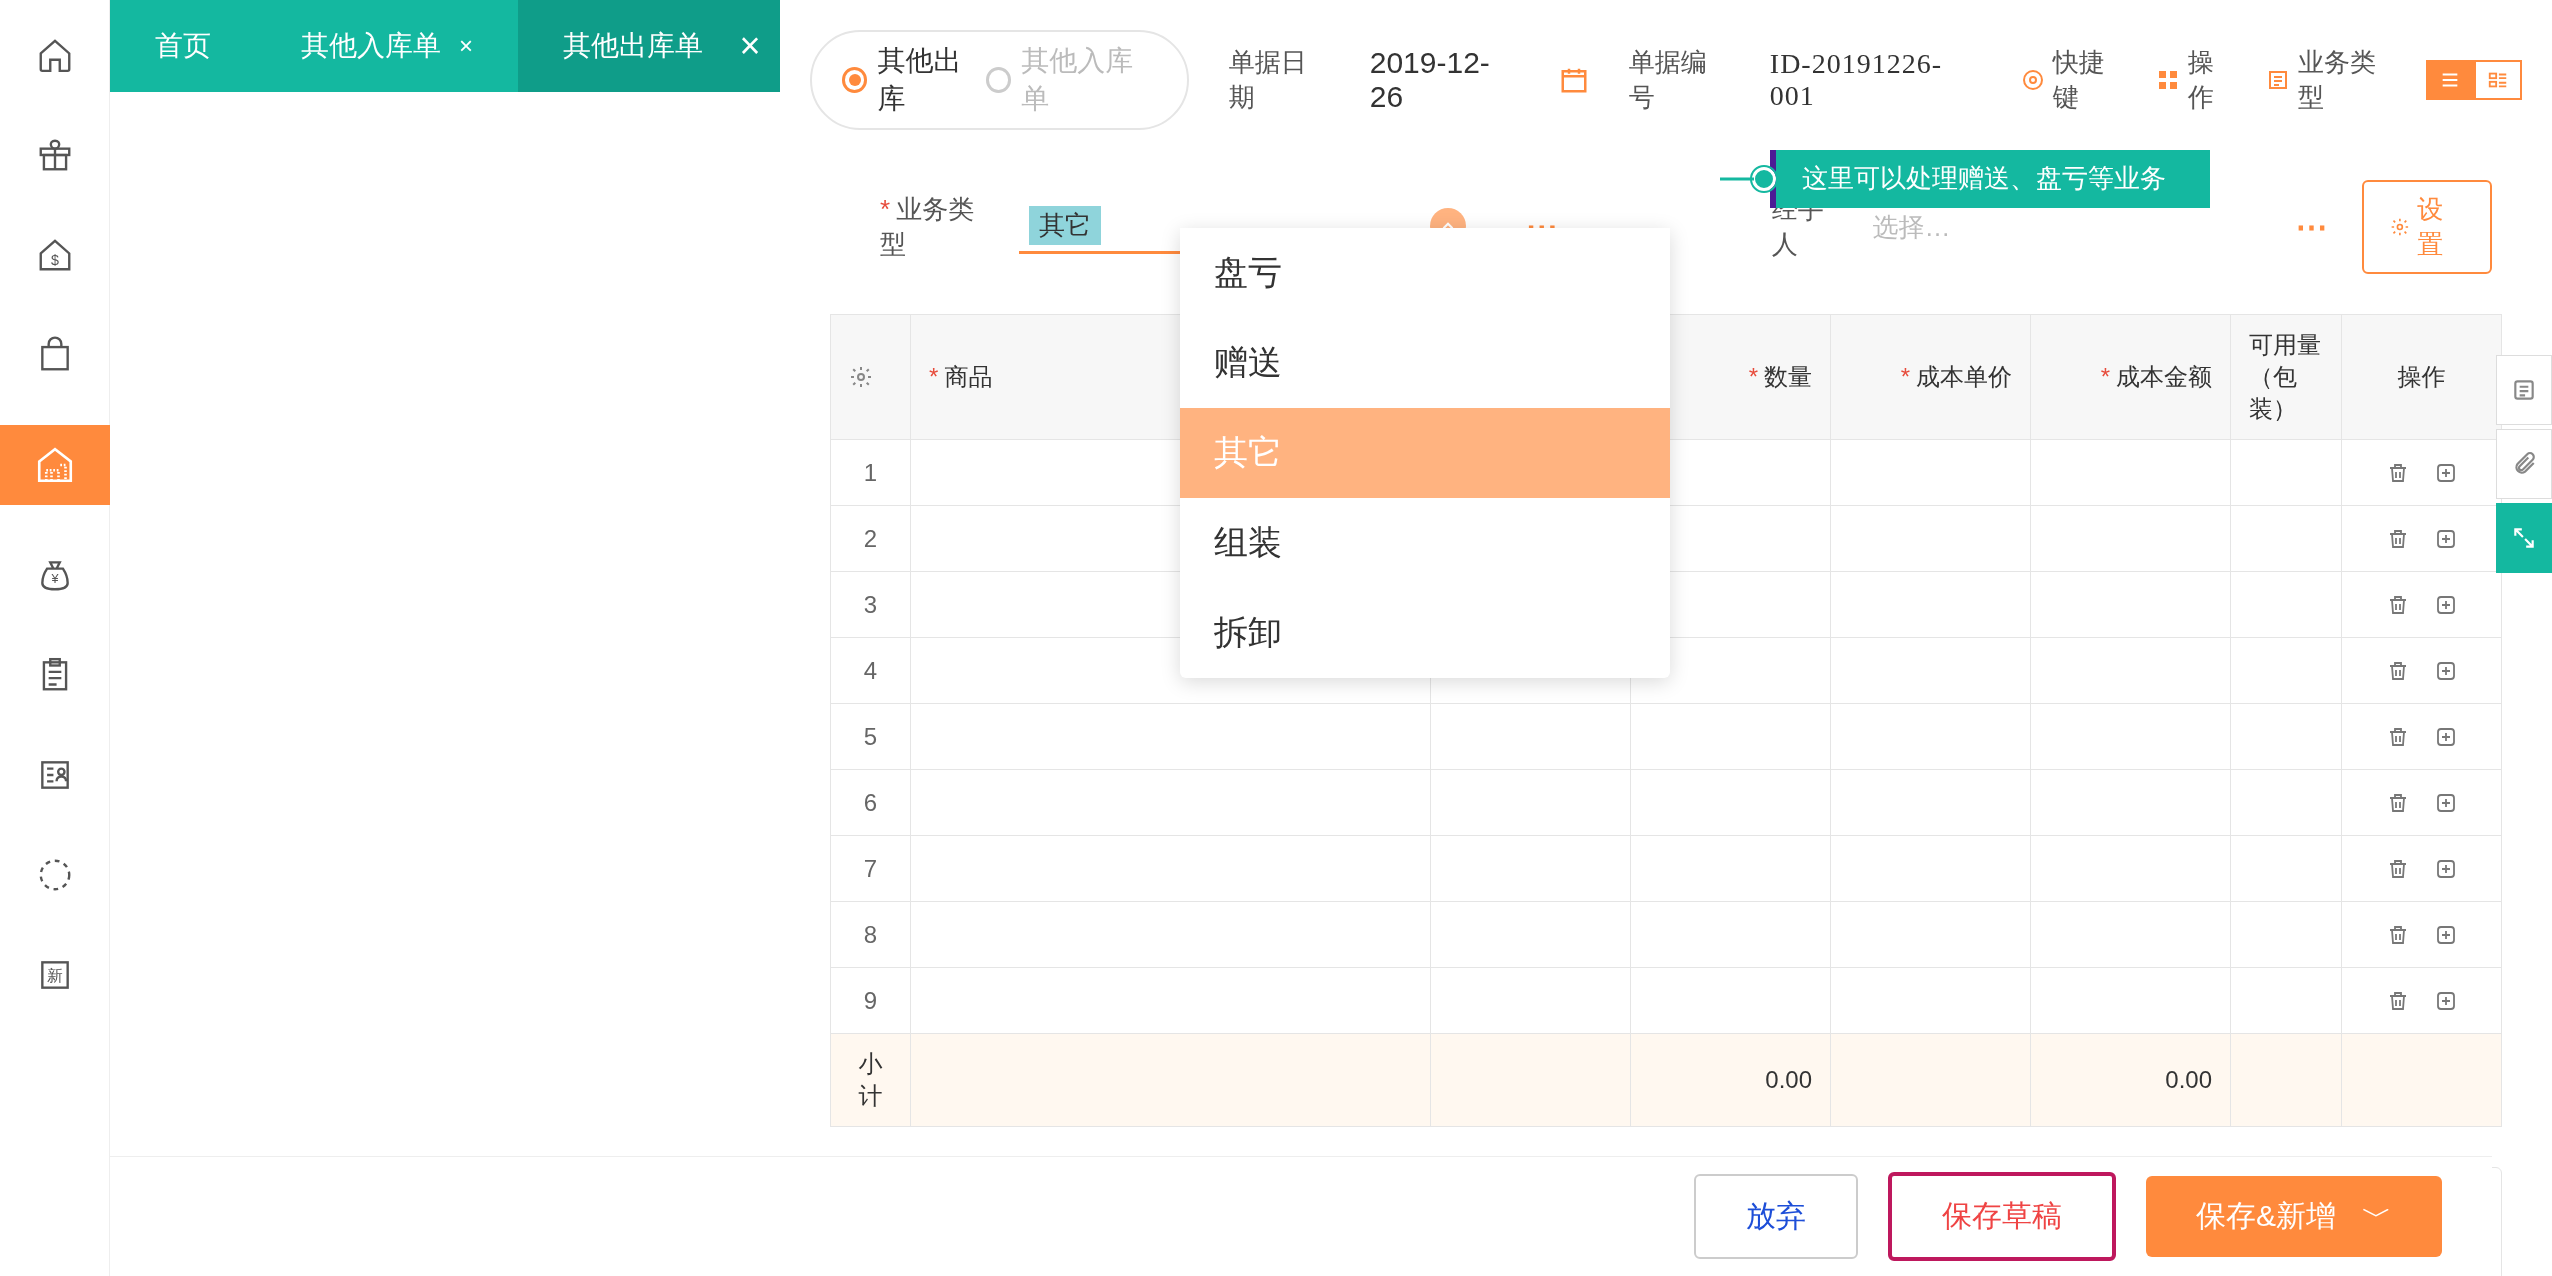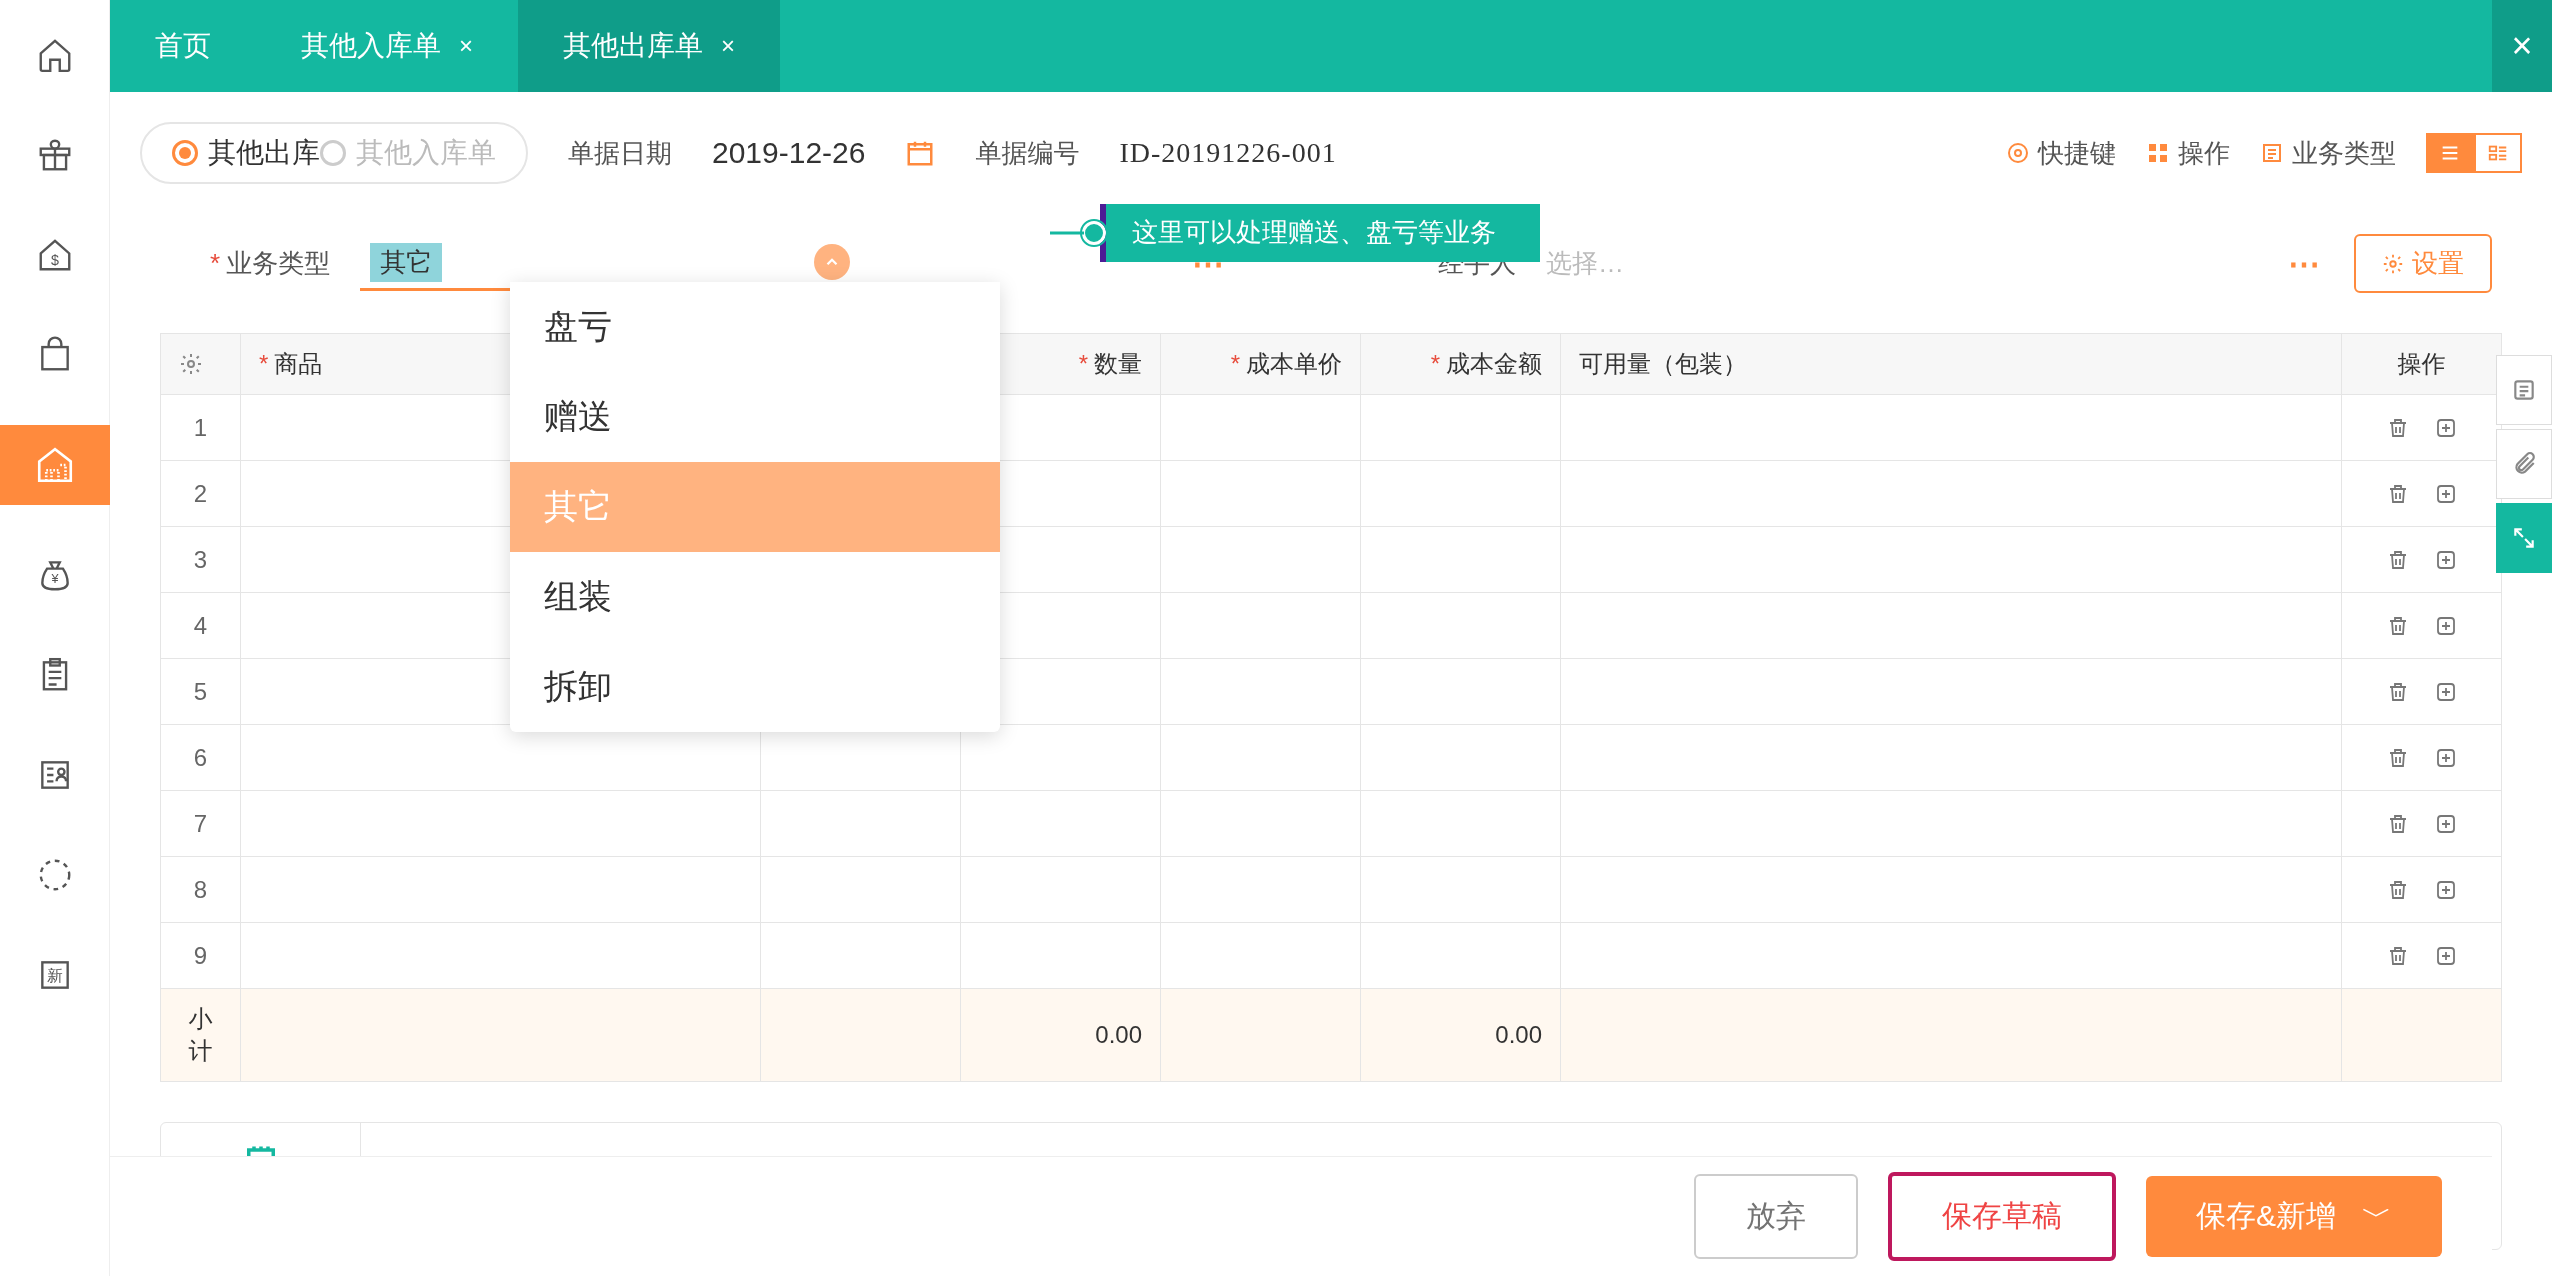--- a/index.html
+++ b/index.html
@@ -1,21 +1,21 @@
 <!DOCTYPE html>
 <html><head>
 <meta charset="utf-8">
 <style>
 * { margin: 0; padding: 0; box-sizing: border-box; font-family: "Microsoft YaHei", Arial, sans-serif; }
 body { background: #fff; width: 2552px; height: 1276px; overflow: hidden; transform-origin: top left; }
 .app { display: flex; height: 100%; }
 .sidebar { width: 110px; background: #fff; display: flex; flex-direction: column; padding-top: 25px; gap: 40px; align-items: center; border-right: 1px solid #eee; }
 .sidebar-item { width: 60px; height: 60px; display: flex; align-items: center; justify-content: center; color: #555; cursor: pointer; }
 .sidebar-item.active { background: #ff8a3d; color: #fff; width: 110px; height: 80px; }
-.main { flex: 1; display: flex; flex-direction: column; }
+.main { flex: 1; display: flex; flex-direction: row; }
 .tabbar { height: 92px; background: #14b8a0; display: flex; align-items: center; position: relative; }
 .tab { height: 92px; padding: 0 45px; display: flex; align-items: center; gap: 18px; color: #fff; font-size: 28px; cursor: pointer; }
 .tab.active { background: #0f9d89; }
 .tab .close { font-size: 24px; }
 .tabbar-close { position: absolute; right: 0; top: 0; width: 60px; height: 92px; background: #0f9d89; display: flex; align-items: center; justify-content: center; color: #fff; font-size: 36px; cursor: pointer; }
 .content { flex: 1; padding: 30px 30px 0 30px; display: flex; flex-direction: column; }
 .topbar { display: flex; align-items: center; gap: 40px; padding-bottom: 30px; }
 .radio-group { display: flex; align-items: center; background: #fff; border: 2px solid #e5e5e5; border-radius: 50px; padding: 10px 30px; }
 .radio { display: flex; align-items: center; gap: 10px; font-size: 28px; cursor: pointer; }
 .radio .circle { width: 26px; height: 26px; border-radius: 50%; border: 3px solid #ccc; display: flex; align-items: center; justify-content: center; }
@@ -63,21 +63,21 @@
 .op-cell { width: 160px; }
 .op-icons { display: flex; gap: 24px; justify-content: center; color: #777; }
 tr.subtotal td { background: #fff8f0; color: #333; height: 64px; }
 .remark-section { display: flex; margin: 40px 20px 0 20px; border: 1px solid #e5e5e5; border-radius: 6px; background: #fff; }
 .remark-head { width: 200px; display: flex; flex-direction: column; align-items: center; justify-content: center; gap: 12px; border-right: 1px solid #e5e5e5; padding: 20px; }
 .remark-head .ricon { color: #14b8a0; font-size: 42px; }
 .remark-head .rtext { font-size: 24px; color: #777; }
 .remark-input { flex: 1; padding: 30px; font-size: 26px; color: #bbb; }
 .footer { position: absolute; bottom: 0; left: 110px; right: 60px; height: 120px; display: flex; align-items: center; justify-content: flex-end; gap: 30px; padding: 0 50px; border-top: 1px solid #eee; background: #fff; }
 .btn { padding: 20px 50px; font-size: 30px; border-radius: 6px; cursor: pointer; }
-.btn-default { border: 2px solid #ccc; color: #737373; background: #fff; }
+.btn-default { border: 2px solid #ccc; color: #1d4ed8; background: #fff; }
 .btn-outline { border: 4px solid #be185d; color: #ef4444; background: #fff; }
 .btn-primary { background: #ff8a3d; color: #fff; display: flex; align-items: center; gap: 26px; }
 .right-rail { position: absolute; right: 0; top: 355px; width: 56px; display: flex; flex-direction: column; gap: 4px; }
 .rail-btn { width: 56px; height: 70px; border: 1px solid #ddd; display: flex; align-items: center; justify-content: center; color: #888; background: #fff; cursor: pointer; }
 .rail-btn.active { background: #14b8a0; color: #fff; border-color: #14b8a0; }
 svg { display: block; }
 </style>
 </head>
 <body>
 

